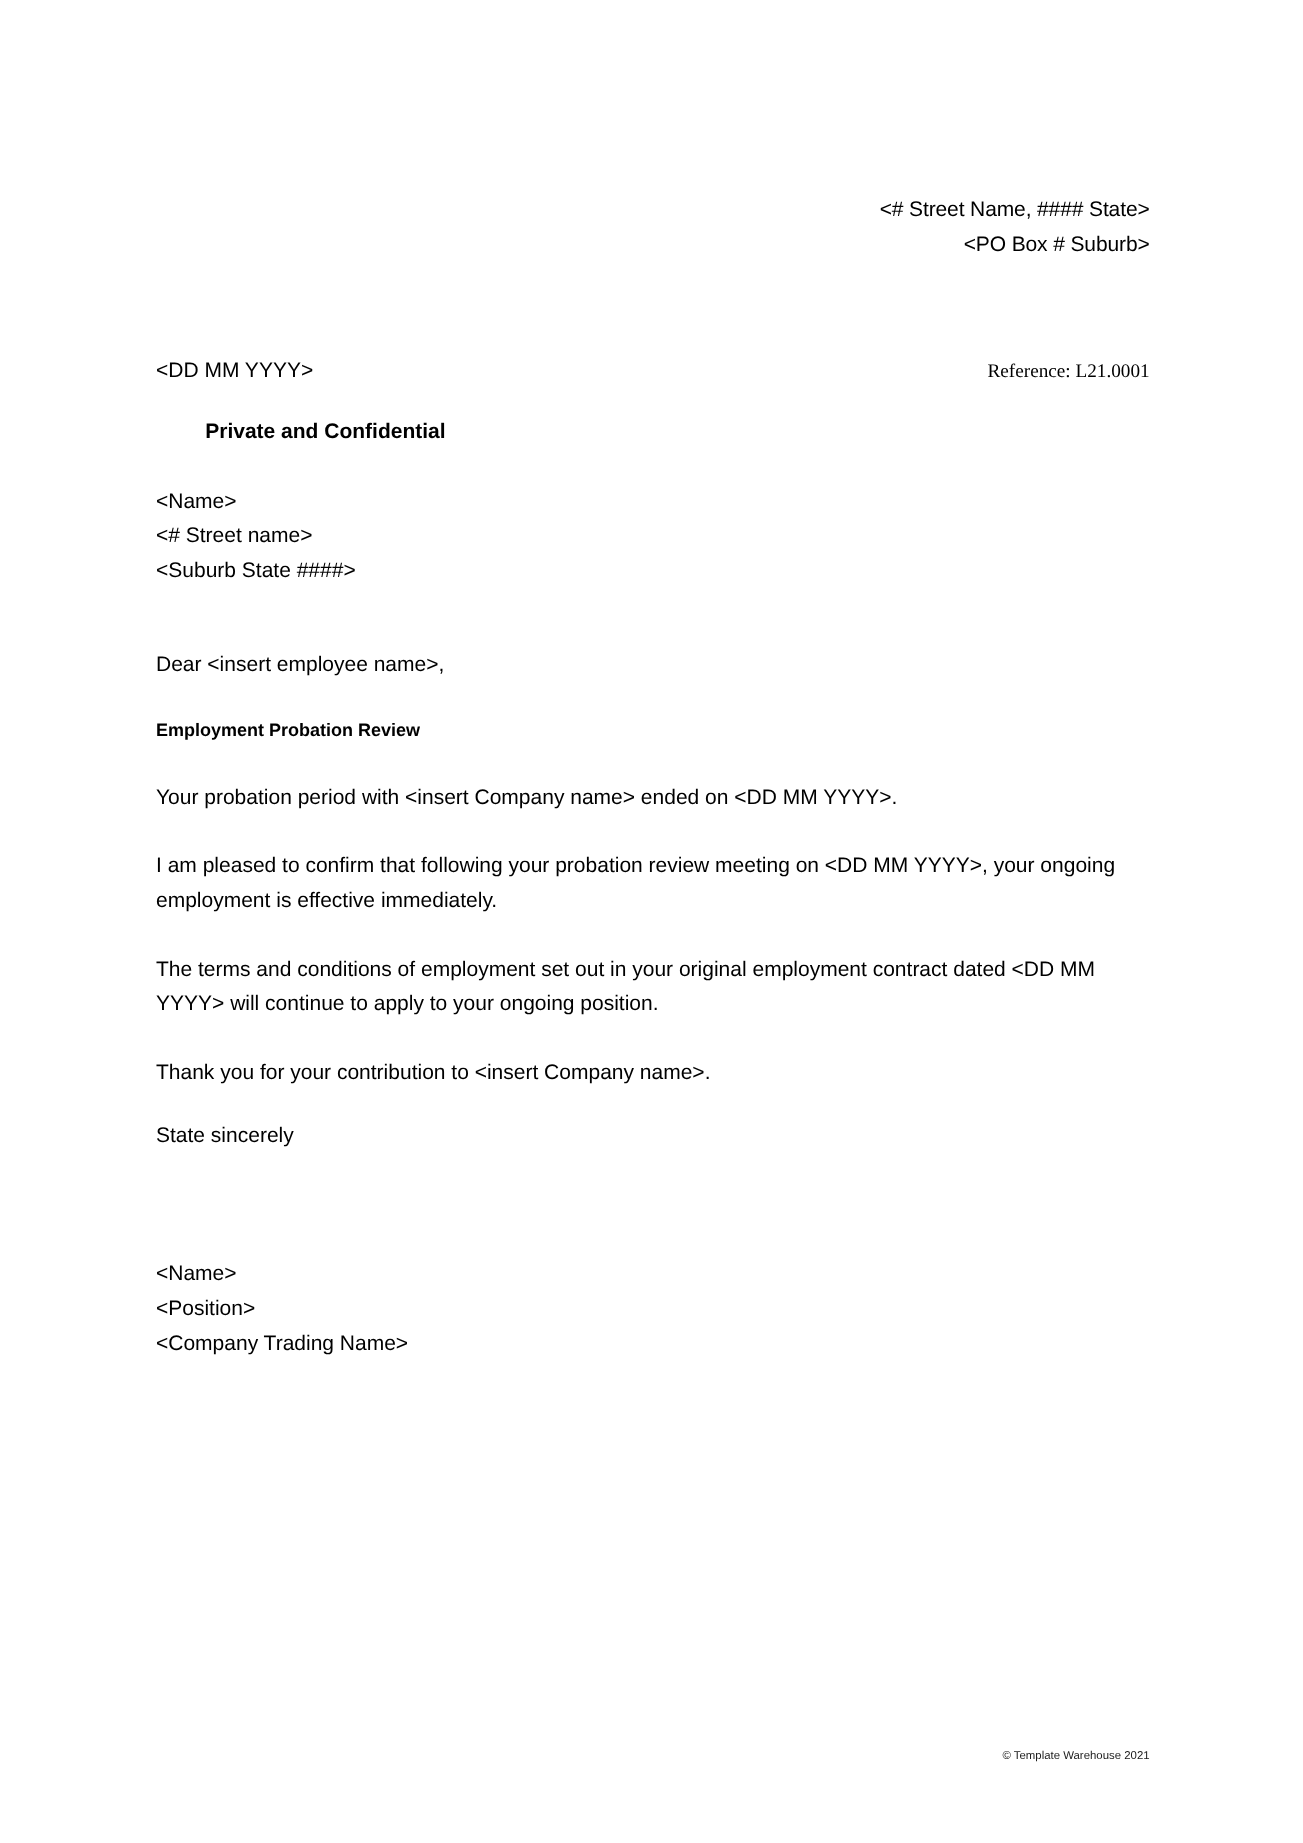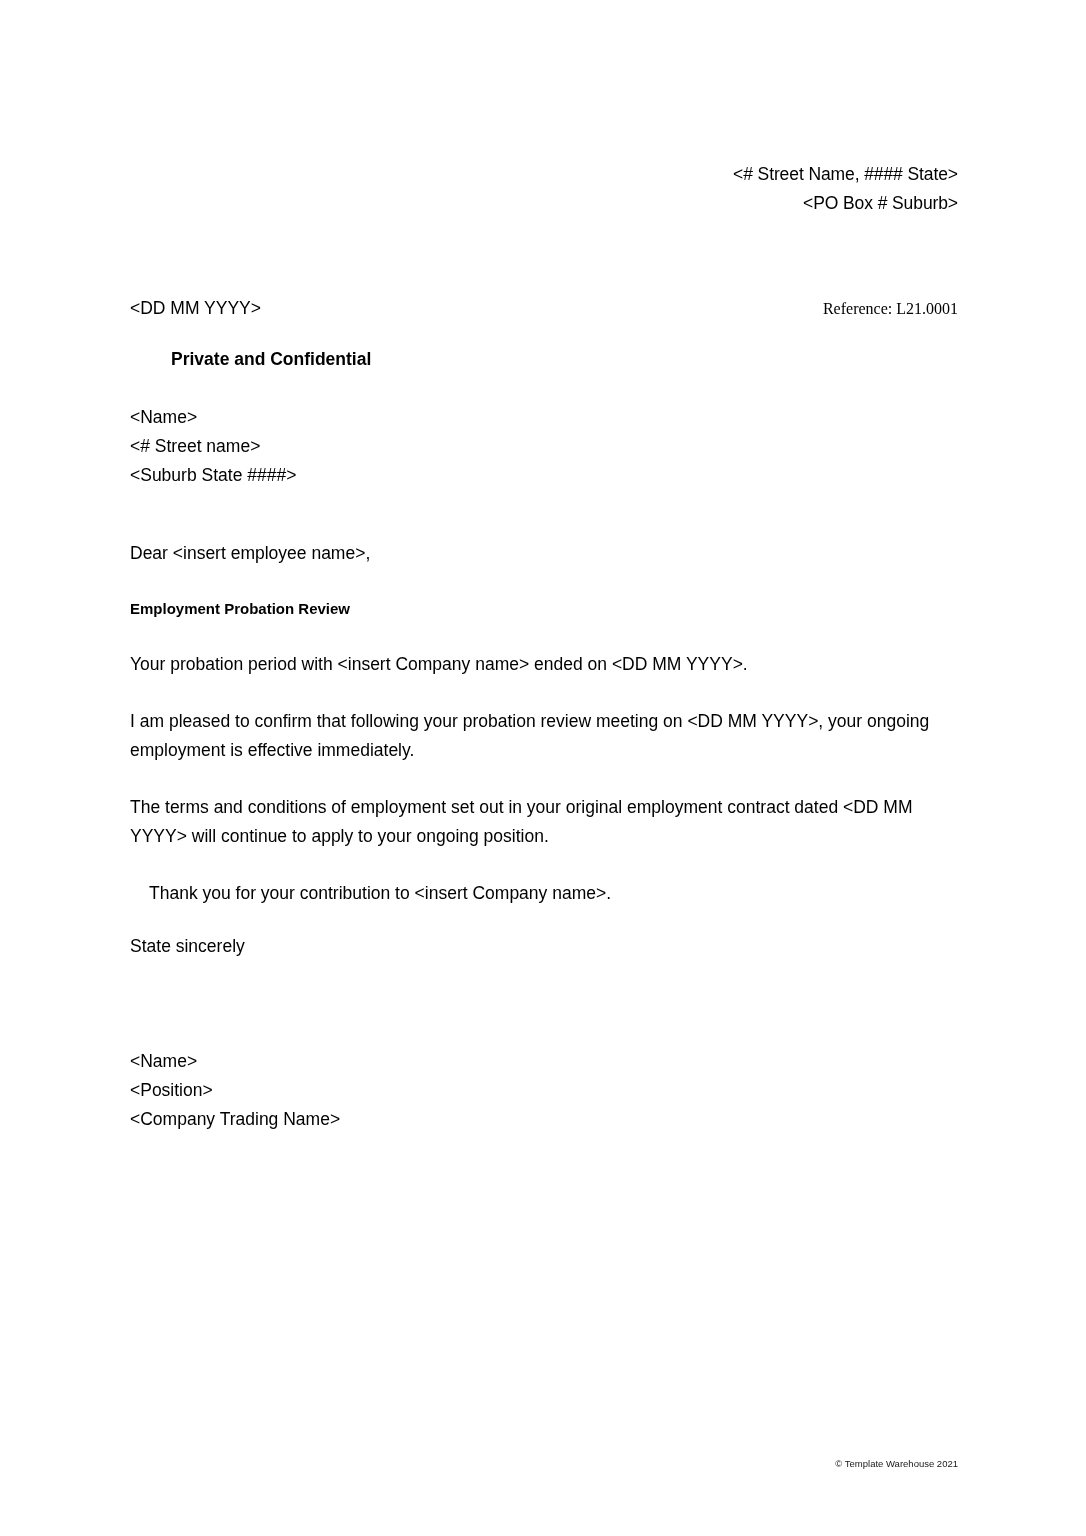--- a/index.html
+++ b/index.html
@@ -99,21 +99,21 @@
     position: absolute;
     left: 130px;
     top: 650px;
     width: 812px;
     font-size: 17.5px;
     line-height: 29px;
   }
   .body-block p {
     margin: 0 0 28px 0;
   }
-  .body-block p:last-child { margin-bottom: 0; margin-left: 19px; }
+  .body-block p:last-child { margin-bottom: 0; }
 
   
   .signoff {
     position: absolute;
     left: 130px;
     top: 934px;
     font-size: 17.5px;
     line-height: 24px;
   }
   .signature {

